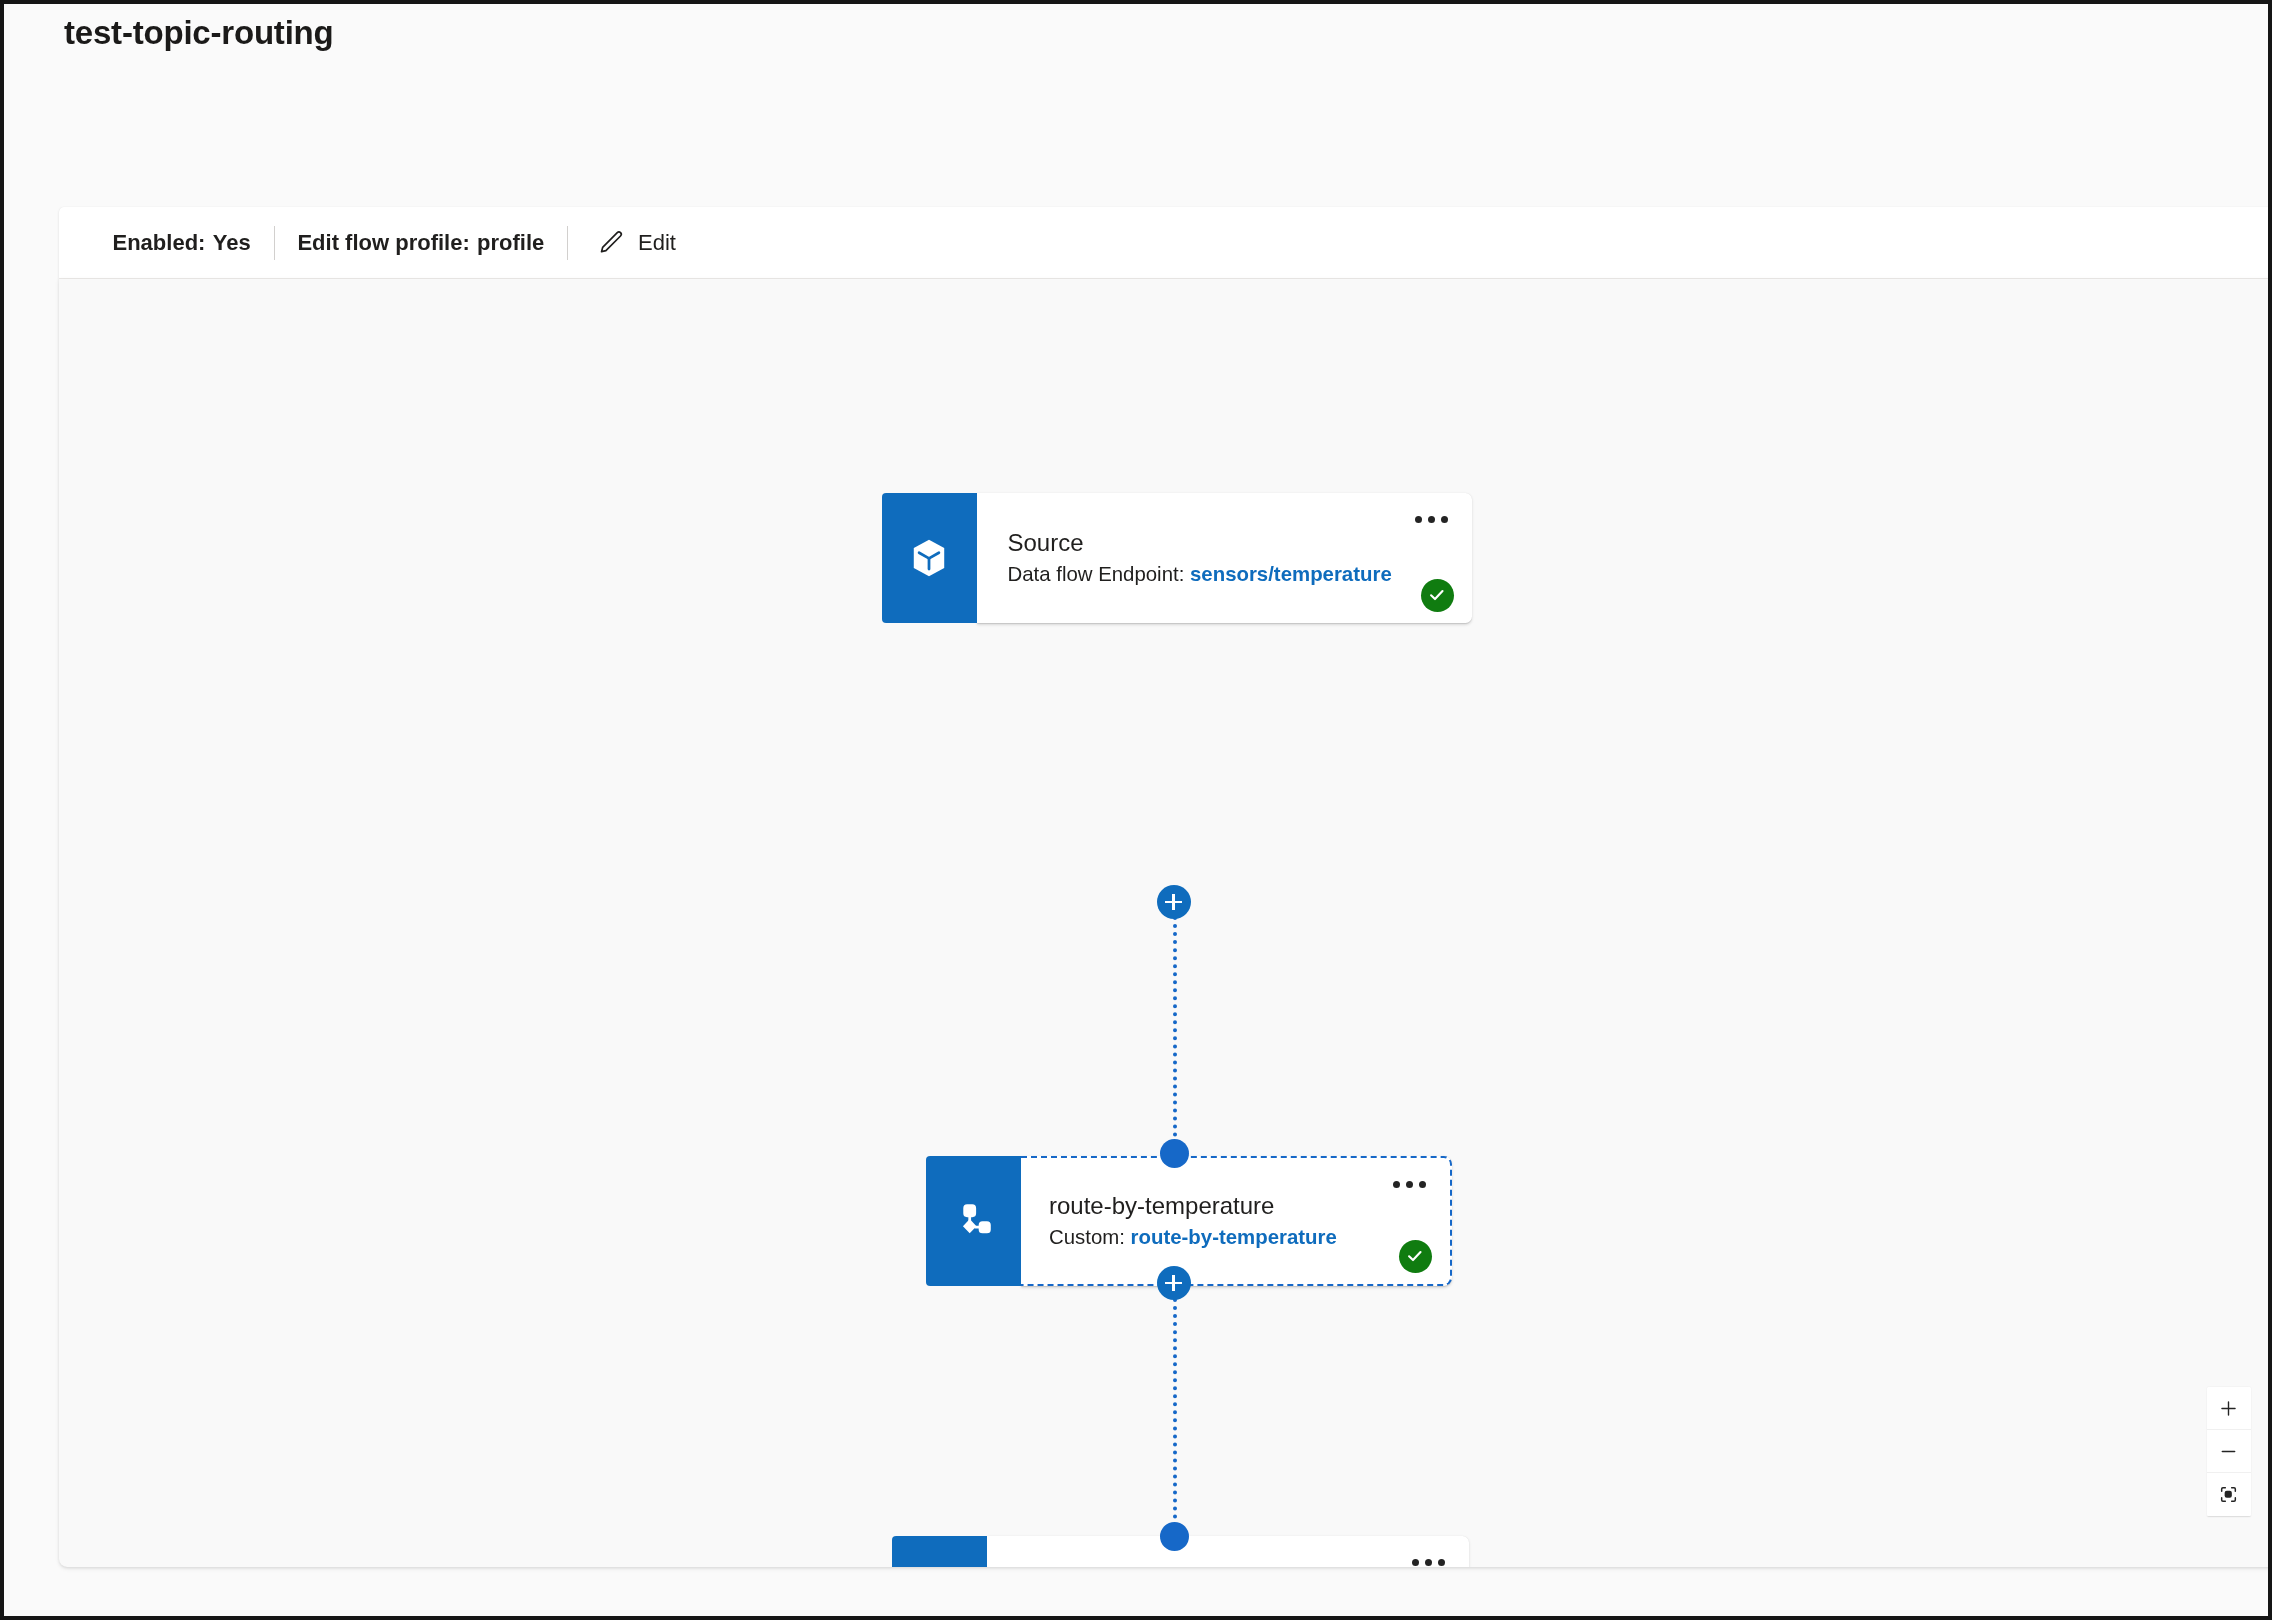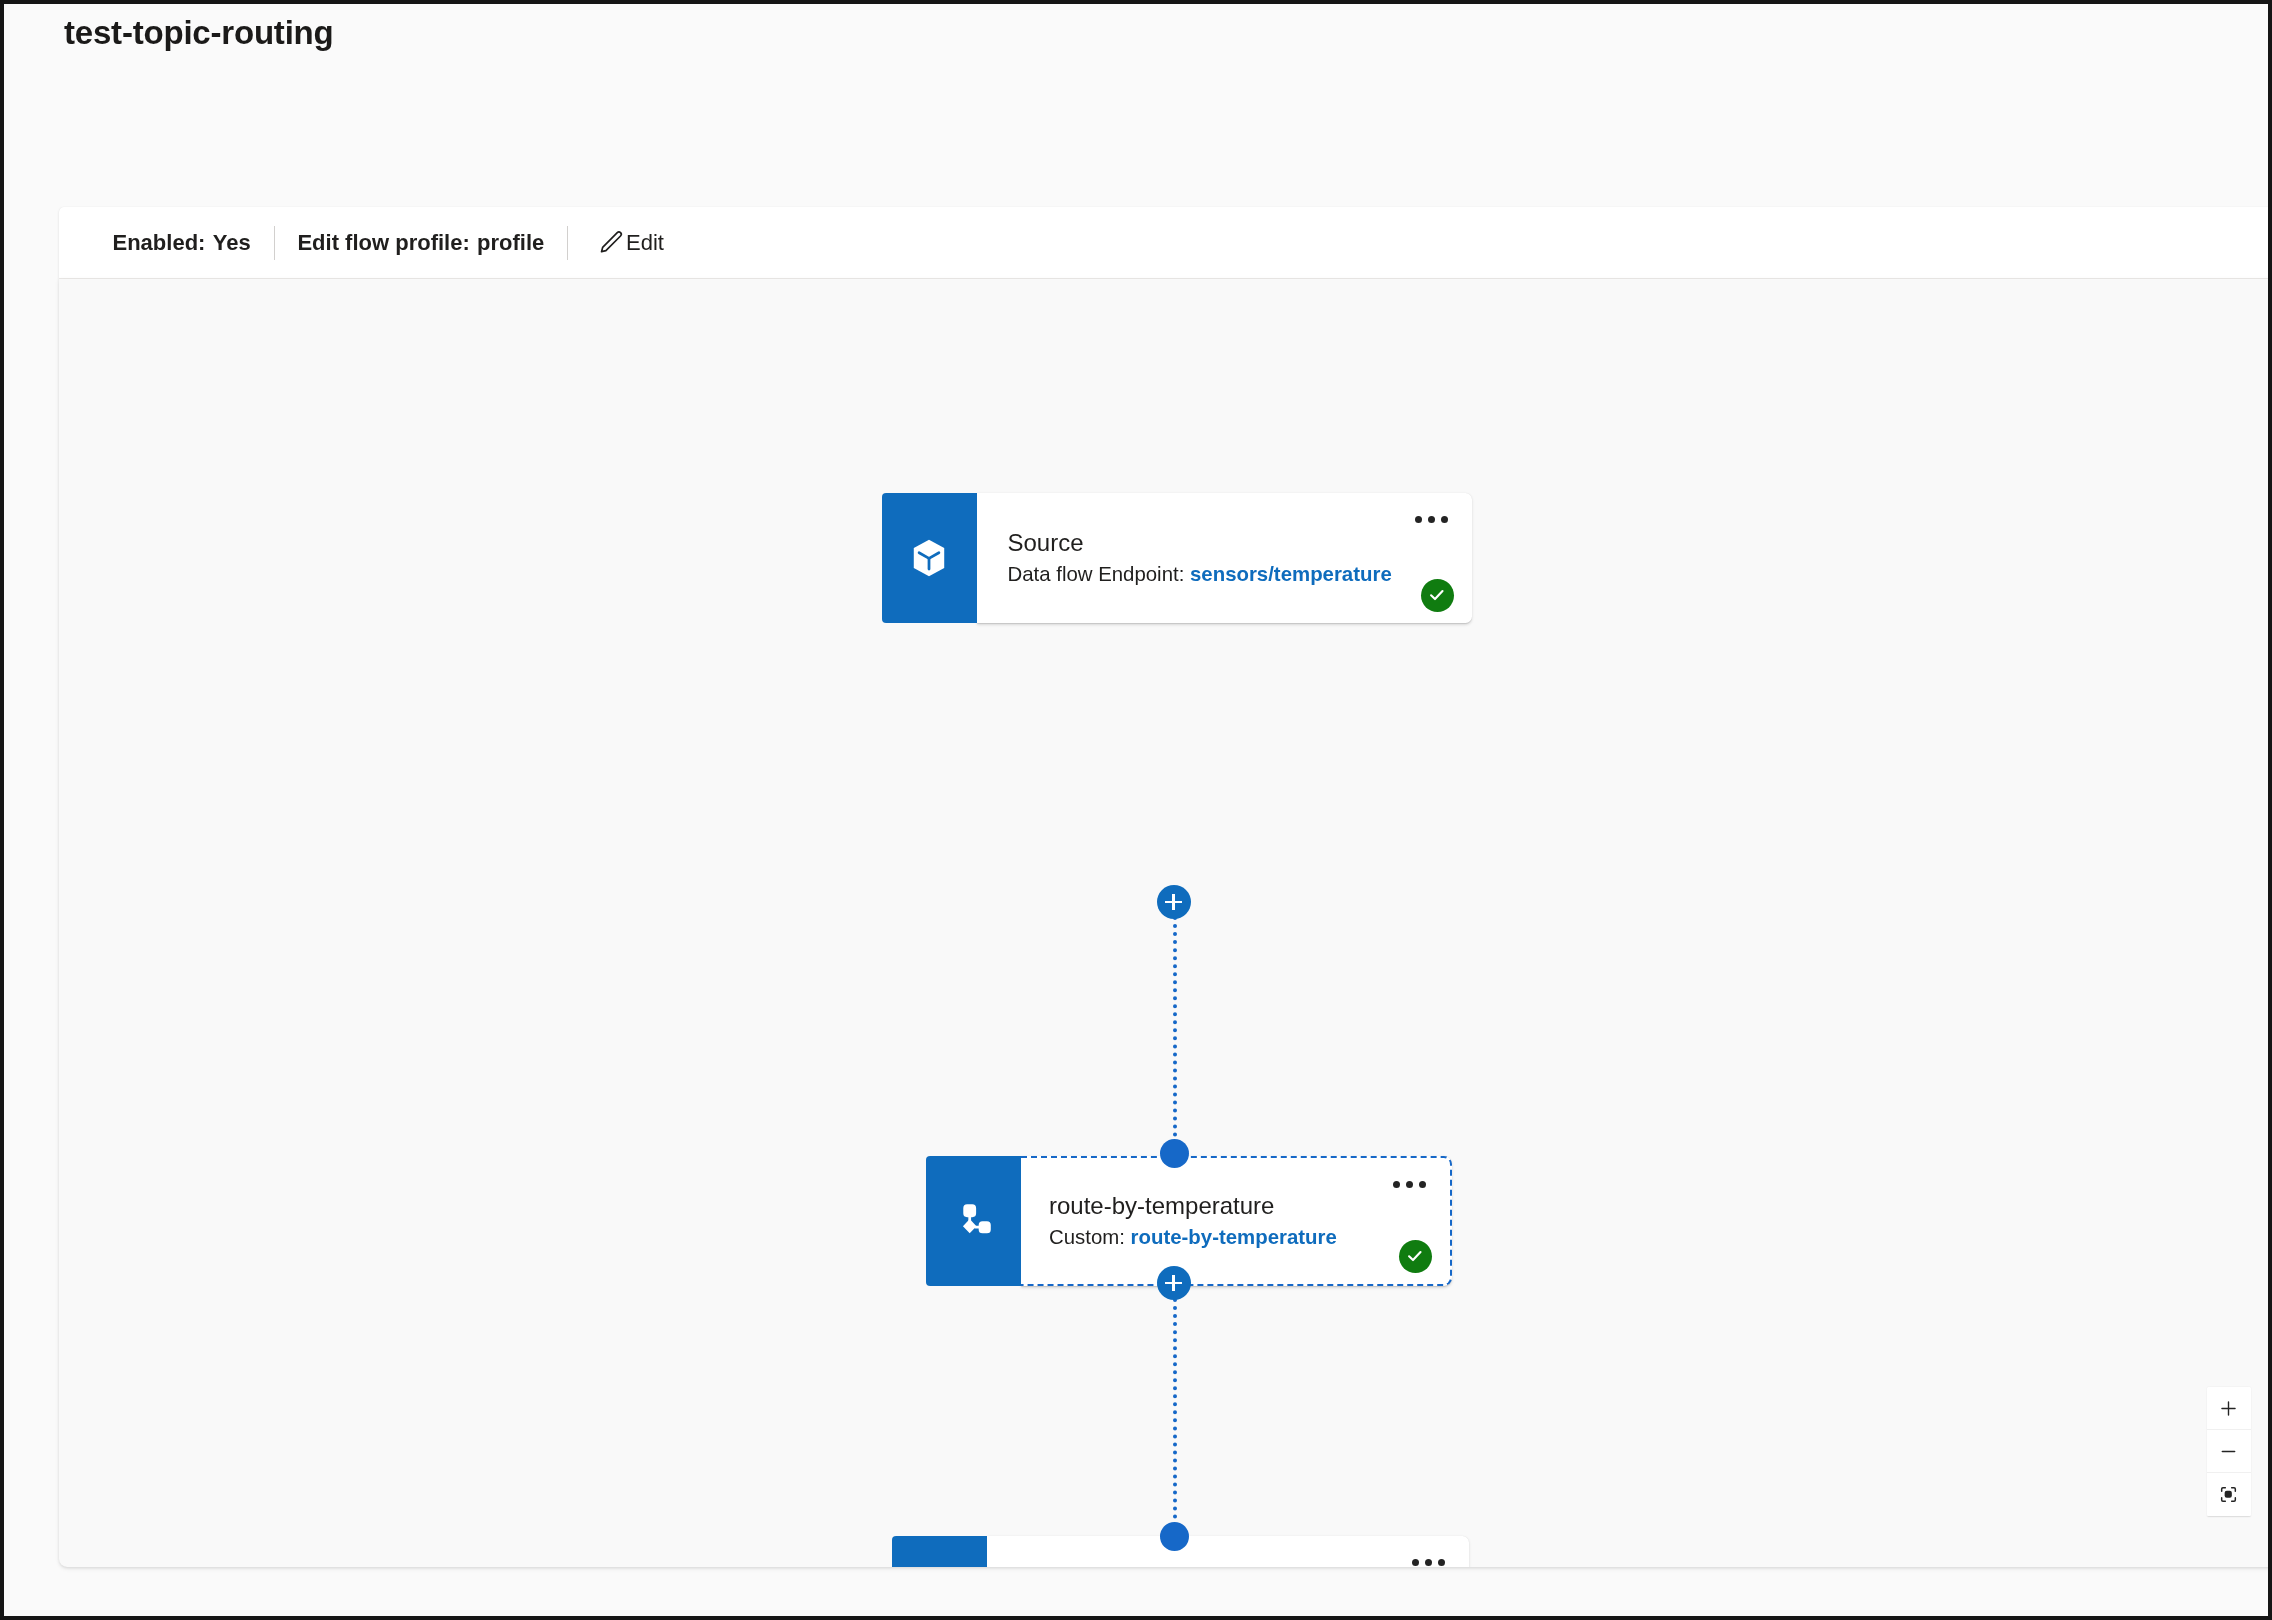--- a/index.html
+++ b/index.html
@@ -107,21 +107,21 @@
     height: 34px;
     background: #d2d0ce;
     margin: 0 23px;
     flex: none;
     align-self: center;
   }
 
   .edit-btn {
     display: flex;
     align-items: center;
-    gap: 1px;
+    gap: 13px;
     cursor: pointer;
     height: 44px;
     padding: 0 4.9px;
     border-radius: 2.4px;
   }
   .edit-btn .edit-label {
     font-size: 22px;
     color: #201f1e;
     white-space: nowrap;
   }

